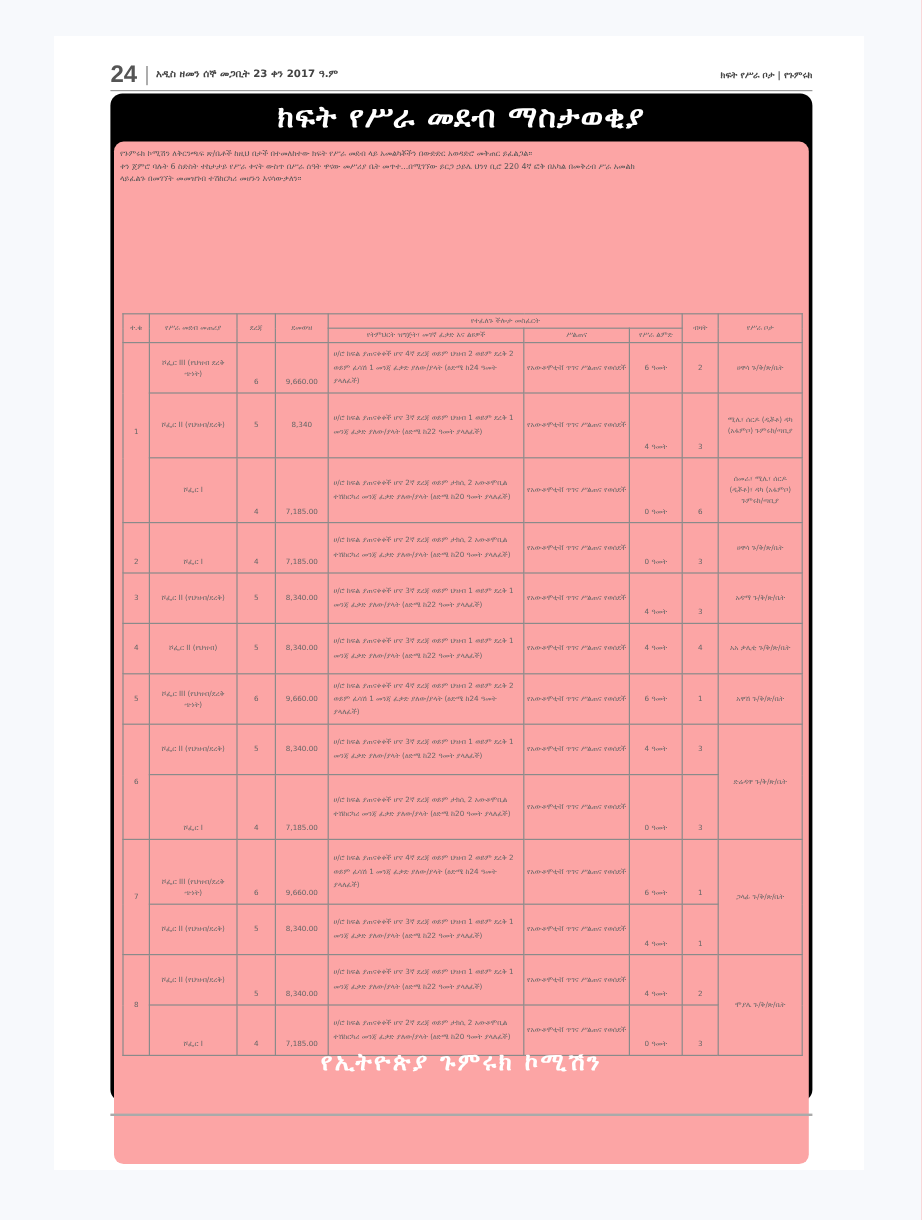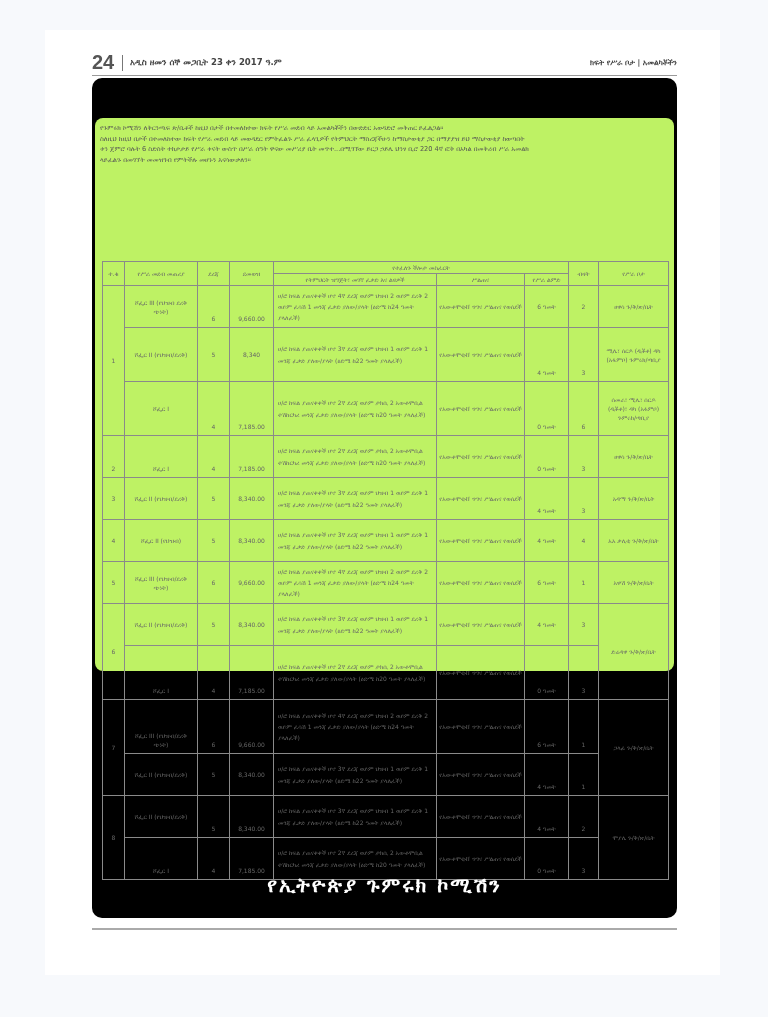--- a/index.html
+++ b/index.html
@@ -31,22 +31,22 @@
     position: absolute; left: 92px; top: 78px; width: 585px; height: 840px;
     background: #000; border-radius: 10px;
   }
   .banner-title {
     position: absolute; left: 0; top: 0; width: 100%; height: 40px;
     text-align: center; line-height: 40px;
     color: #fff; font-size: 25px; font-weight: bold; letter-spacing: 1px;
     font-family: "DejaVu Sans", sans-serif;
   }
   .content {
-    position: absolute; left: 3px; top: 40px; width: 579px; height: 553px;
-    background: #bef264; border-radius: 8px;
+    position: absolute; left: 3px; top: 40px; width: 579px; height: 852px;
+    background: #fca5a5; border-radius: 8px;
   }
   .intro {
     position: absolute; left: 5px; top: 5px; width: 565px;
     font-size: 6.6px; line-height: 10.5px; color: #555;
   }
   .footer-title {
     position: absolute; left: 0; top: 778px; width: 100%; height: 58px;
     text-align: center; line-height: 58px;
     color: #fff; font-size: 20px; font-weight: bold; letter-spacing: 2px;
   }
@@ -76,31 +76,31 @@
 </style>
 </head>
 <body>
 
 <div class="paper"></div>
 
 <div class="masthead">
   <span class="page-num">24</span>
   <span class="mast-sep"></span>
   <span class="mast-left">አዲስ ዘመን ሰኞ መጋቢት 23 ቀን 2017 ዓ.ም</span>
-  <span class="mast-right">ክፍት የሥራ ቦታ | አመልካቾችን</span>
+  <span class="mast-right">ክፍት የሥራ ቦታ | የጉምሩክ</span>
 </div>
 
 <div class="frame">
+  <div class="banner-title">ክፍት የሥራ መደብ ማስታወቂያ</div>
 
   <div class="content">
     <div class="intro">
       <div>የጉምሩክ ኮሚሽን ለቅርንጫፍ ጽ/ቤቶች ከዚህ በታች በተመለከተው ክፍት የሥራ መደብ ላይ አመልካቾችን በውድድር አወዳድሮ መቅጠር ይፈልጋል፡፡</div>
-      <div>ስለዚህ ከዚህ በታች በተመለከተው ክፍት የሥራ መደብ ላይ መወዳደር የምትፈልጉ ሥራ ፈላጊዎች የትምህርት ማስረጃችሁን ከማስታወቂያ ጋር በማያያዝ ይህ ማስታወቂያ ከወጣበት</div>
       <div>ቀን ጀምሮ ባሉት 6 ስድስት ተከታታይ የሥራ ቀናት ውስጥ በሥራ ሰዓት ዋናው መሥሪያ ቤት መጥተ...በሚገኘው ይርጋ ኃይሌ ህንፃ ቢሮ 220 4ኛ ፎቅ በአካል በመቅረብ ሥራ አመልክ</div>
-      <div>ላይፈልጉ በመገኘት መመዝገብ የምትችሉ መሆኑን እናሳውቃለን፡፡</div>
+      <div>ላይፈልጉ በመገኘት መመዝገብ ተሽከርካሪ መሆኑን እናሳውቃለን፡፡</div>
     </div>
 
     <table class="jobs">
       <colgroup>
         <col style="width:22px">
         <col style="width:73px">
         <col style="width:32px">
         <col style="width:44px">
         <col style="width:163px">
         <col style="width:88px">

